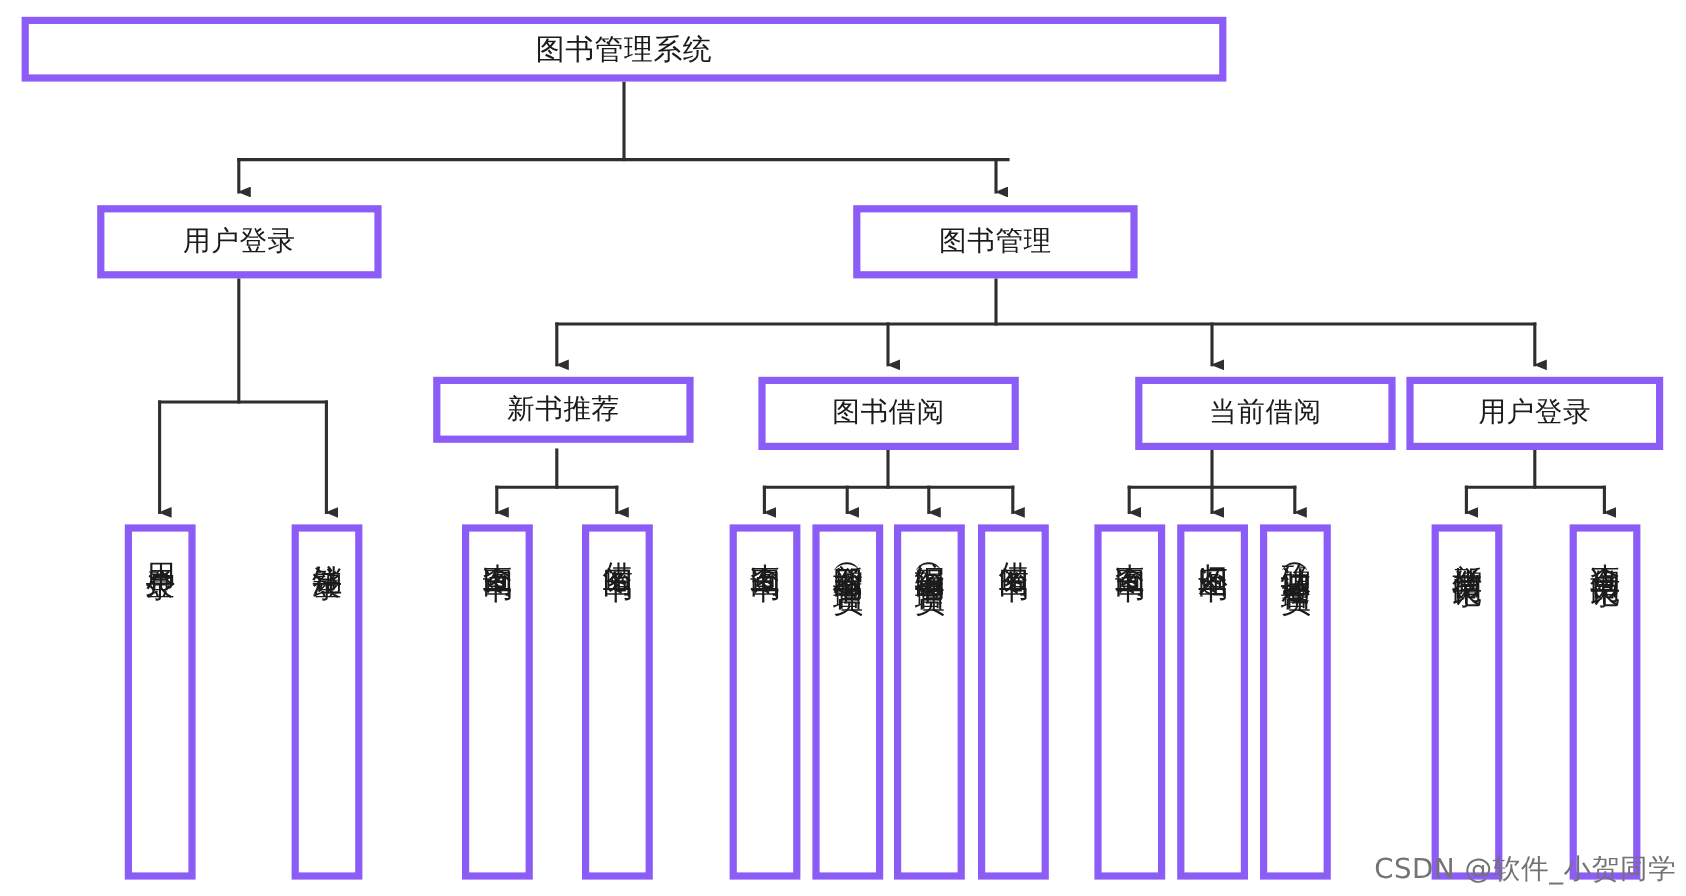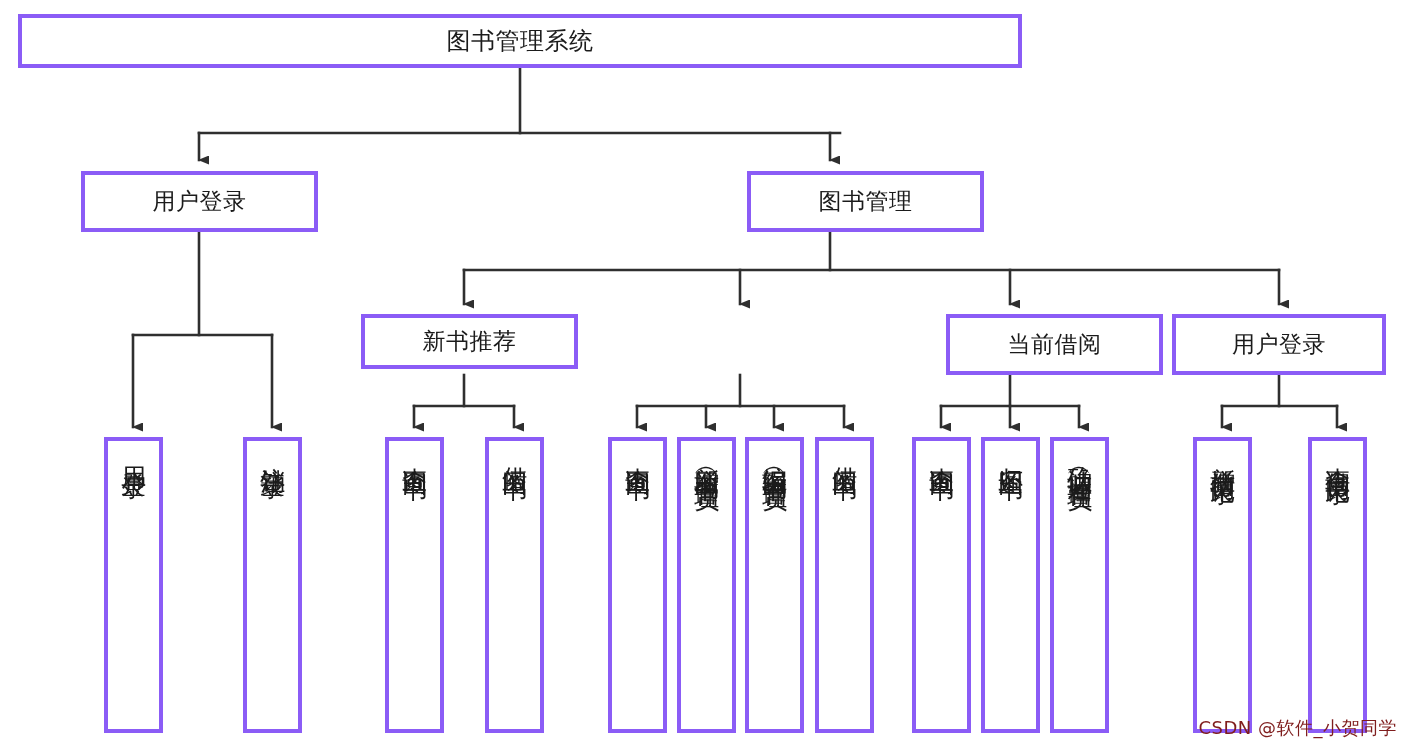--- a/index.html
+++ b/index.html
@@ -22,21 +22,21 @@
     position: absolute;
     left: 0;
     top: 0;
     width: 1405px;
     height: 747px;
   }
   .node {
     position: absolute;
     box-sizing: border-box;
     background: #ffffff;
-    border: 4px solid #8b5cf6;
+    border: 6px solid #8b5cf6;
     display: flex;
     align-items: center;
     justify-content: center;
     z-index: 5;
   }
   .node-label {
     color: #1b1b1b;
     letter-spacing: 0.5px;
     white-space: nowrap;
     line-height: 1.18;
@@ -57,22 +57,22 @@
     writing-mode: vertical-rl;
     text-orientation: upright;
     letter-spacing: 3px;
     white-space: pre-wrap;
     max-height: 100%;
   }
   #watermark {
     position: absolute;
     right: 8px;
     bottom: 7px;
-    font-size: 18px;
-    color: #7f1d1d;
+    font-size: 23px;
+    color: #737373;
     letter-spacing: 0.5px;
     z-index: 20;
     white-space: nowrap;
     font-family: "DejaVu Sans", "Liberation Sans", sans-serif;
   }
 </style>
 </head>
 <body>
 
 <div id="diagram-canvas">
@@ -127,27 +127,30 @@
     </g>
   </svg>
 
   <div class="node root horizontal" style="left:18px; top:14px; width:1004px; height:54px;">
     <span class="node-label">图书管理系统</span>
   </div>
 
   <div class="node horizontal" style="left:81px; top:171px; width:237px; height:61px;">
     <span class="node-label">用户登录</span>
   </div>
-  <div class="node horizontal" style="left:711px; top:171px; width:237px; height:61px;margin-left:36px;">
+  <div class="node horizontal" style="left:711px; top:171px; width:237px; height:61px;">
     <span class="node-label">图书管理</span>
   </div>
 
   <div class="node horizontal" style="left:361px; top:314px; width:217px; height:55px;">
     <span class="node-label">新书推荐</span>
   </div>
+  <div class="node horizontal" style="left:632px; top:314px; width:217px; height:61px;">
+    <span class="node-label">图书借阅</span>
+  </div>
   <div class="node horizontal" style="left:946px; top:314px; width:217px; height:61px;">
     <span class="node-label">当前借阅</span>
   </div>
   <div class="node horizontal" style="left:1172px; top:314px; width:214px; height:61px;">
     <span class="node-label">用户登录</span>
   </div>
 
   <div class="node vertical" style="left:104px; top:437px; width:59px; height:296px;">
     <span class="node-label">用户登录</span>
   </div>

